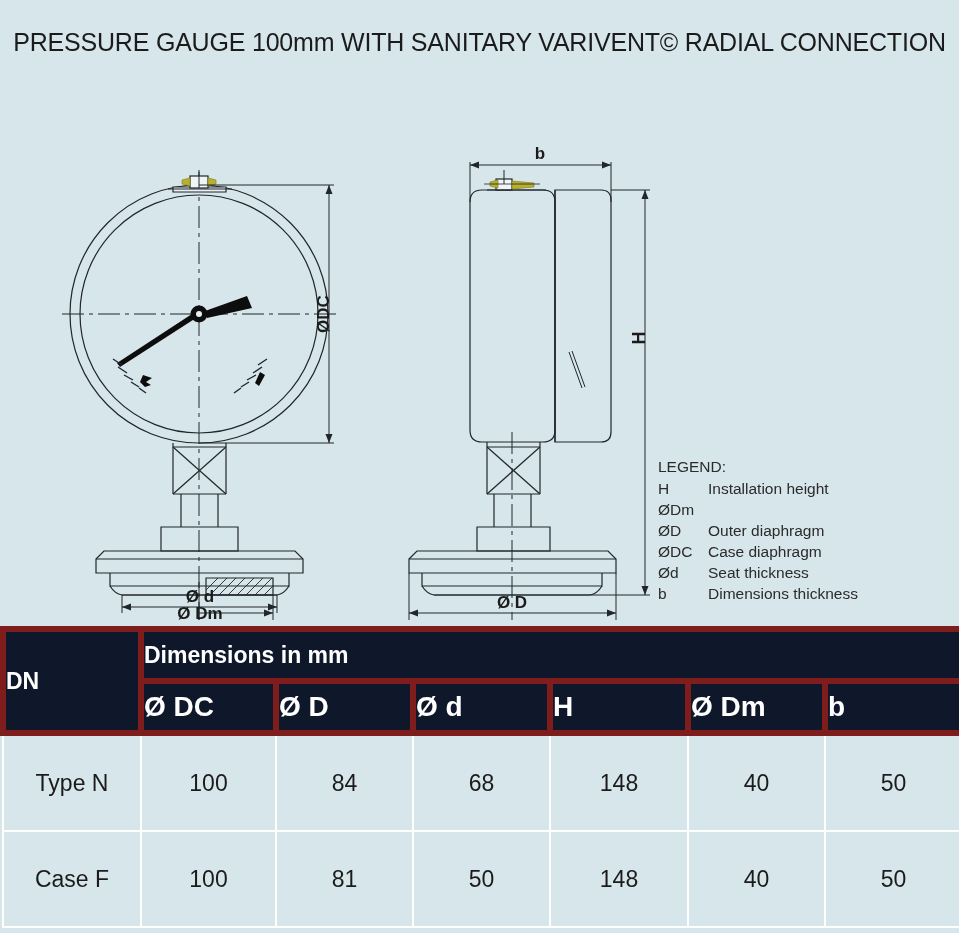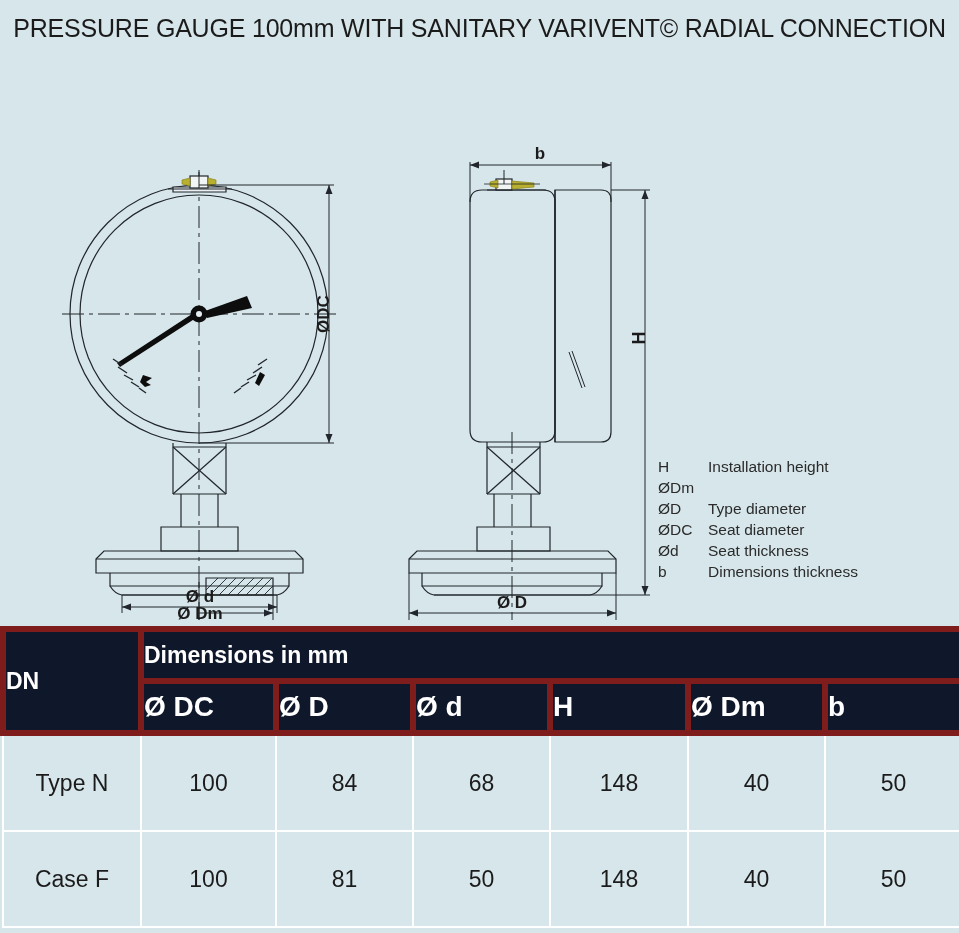--- a/index.html
+++ b/index.html
@@ -6,21 +6,21 @@
   body{
     width:959px;height:933px;
     background:#d7e6eb;
     font-family:"Liberation Sans",sans-serif;
     overflow:hidden;
     position:relative;
   }
   #page{position:relative;width:959px;height:933px;}
 
   .title{
-    position:absolute;left:0;top:14px;width:959px;
+    position:absolute;left:0;top:28px;width:959px;
     text-align:center;
     font-size:25px;
     letter-spacing:-0.2px;
     color:#1b1b1b;
     font-weight:400;
   }
 
   .drawing{position:absolute;left:0;top:62px;width:959px;height:558px;}
 
   .legend{
@@ -249,34 +249,35 @@
           <line x1="409" y1="551" x2="616" y2="551"></line>
           <path d="M409 551 l9 -3.5 l0 7 Z" fill="#20262b" stroke="none"></path>
           <path d="M616 551 l-9 -3.5 l0 7 Z" fill="#20262b" stroke="none"></path>
         </g>
         <text x="512" y="546" text-anchor="middle" font-family="Liberation Sans, sans-serif" font-size="17" font-weight="bold" fill="#1b1b1b" stroke="none">Ø D</text>
       </g>
     </g>
   </svg>
 
   <div class="legend">
+    <div class="ltitle">LEGEND:</div>
     <div class="lrow">
       <span class="lsym">H</span>
       <span class="ldesc">Installation height</span>
     </div>
     <div class="lrow">
       <span class="lsym">ØDm</span>
     </div>
     <div class="lrow">
       <span class="lsym">ØD</span>
-      <span class="ldesc">Type diameter</span>
+      <span class="ldesc">Outer diaphragm</span>
     </div>
     <div class="lrow">
       <span class="lsym">ØDC</span>
-      <span class="ldesc">Seat diameter</span>
+      <span class="ldesc">Case diaphragm</span>
     </div>
     <div class="lrow">
       <span class="lsym">Ød</span>
       <span class="ldesc">Seat thickness</span>
     </div>
     <div class="lrow">
       <span class="lsym">b</span>
       <span class="ldesc">Dimensions thickness</span>
     </div>
   </div>

